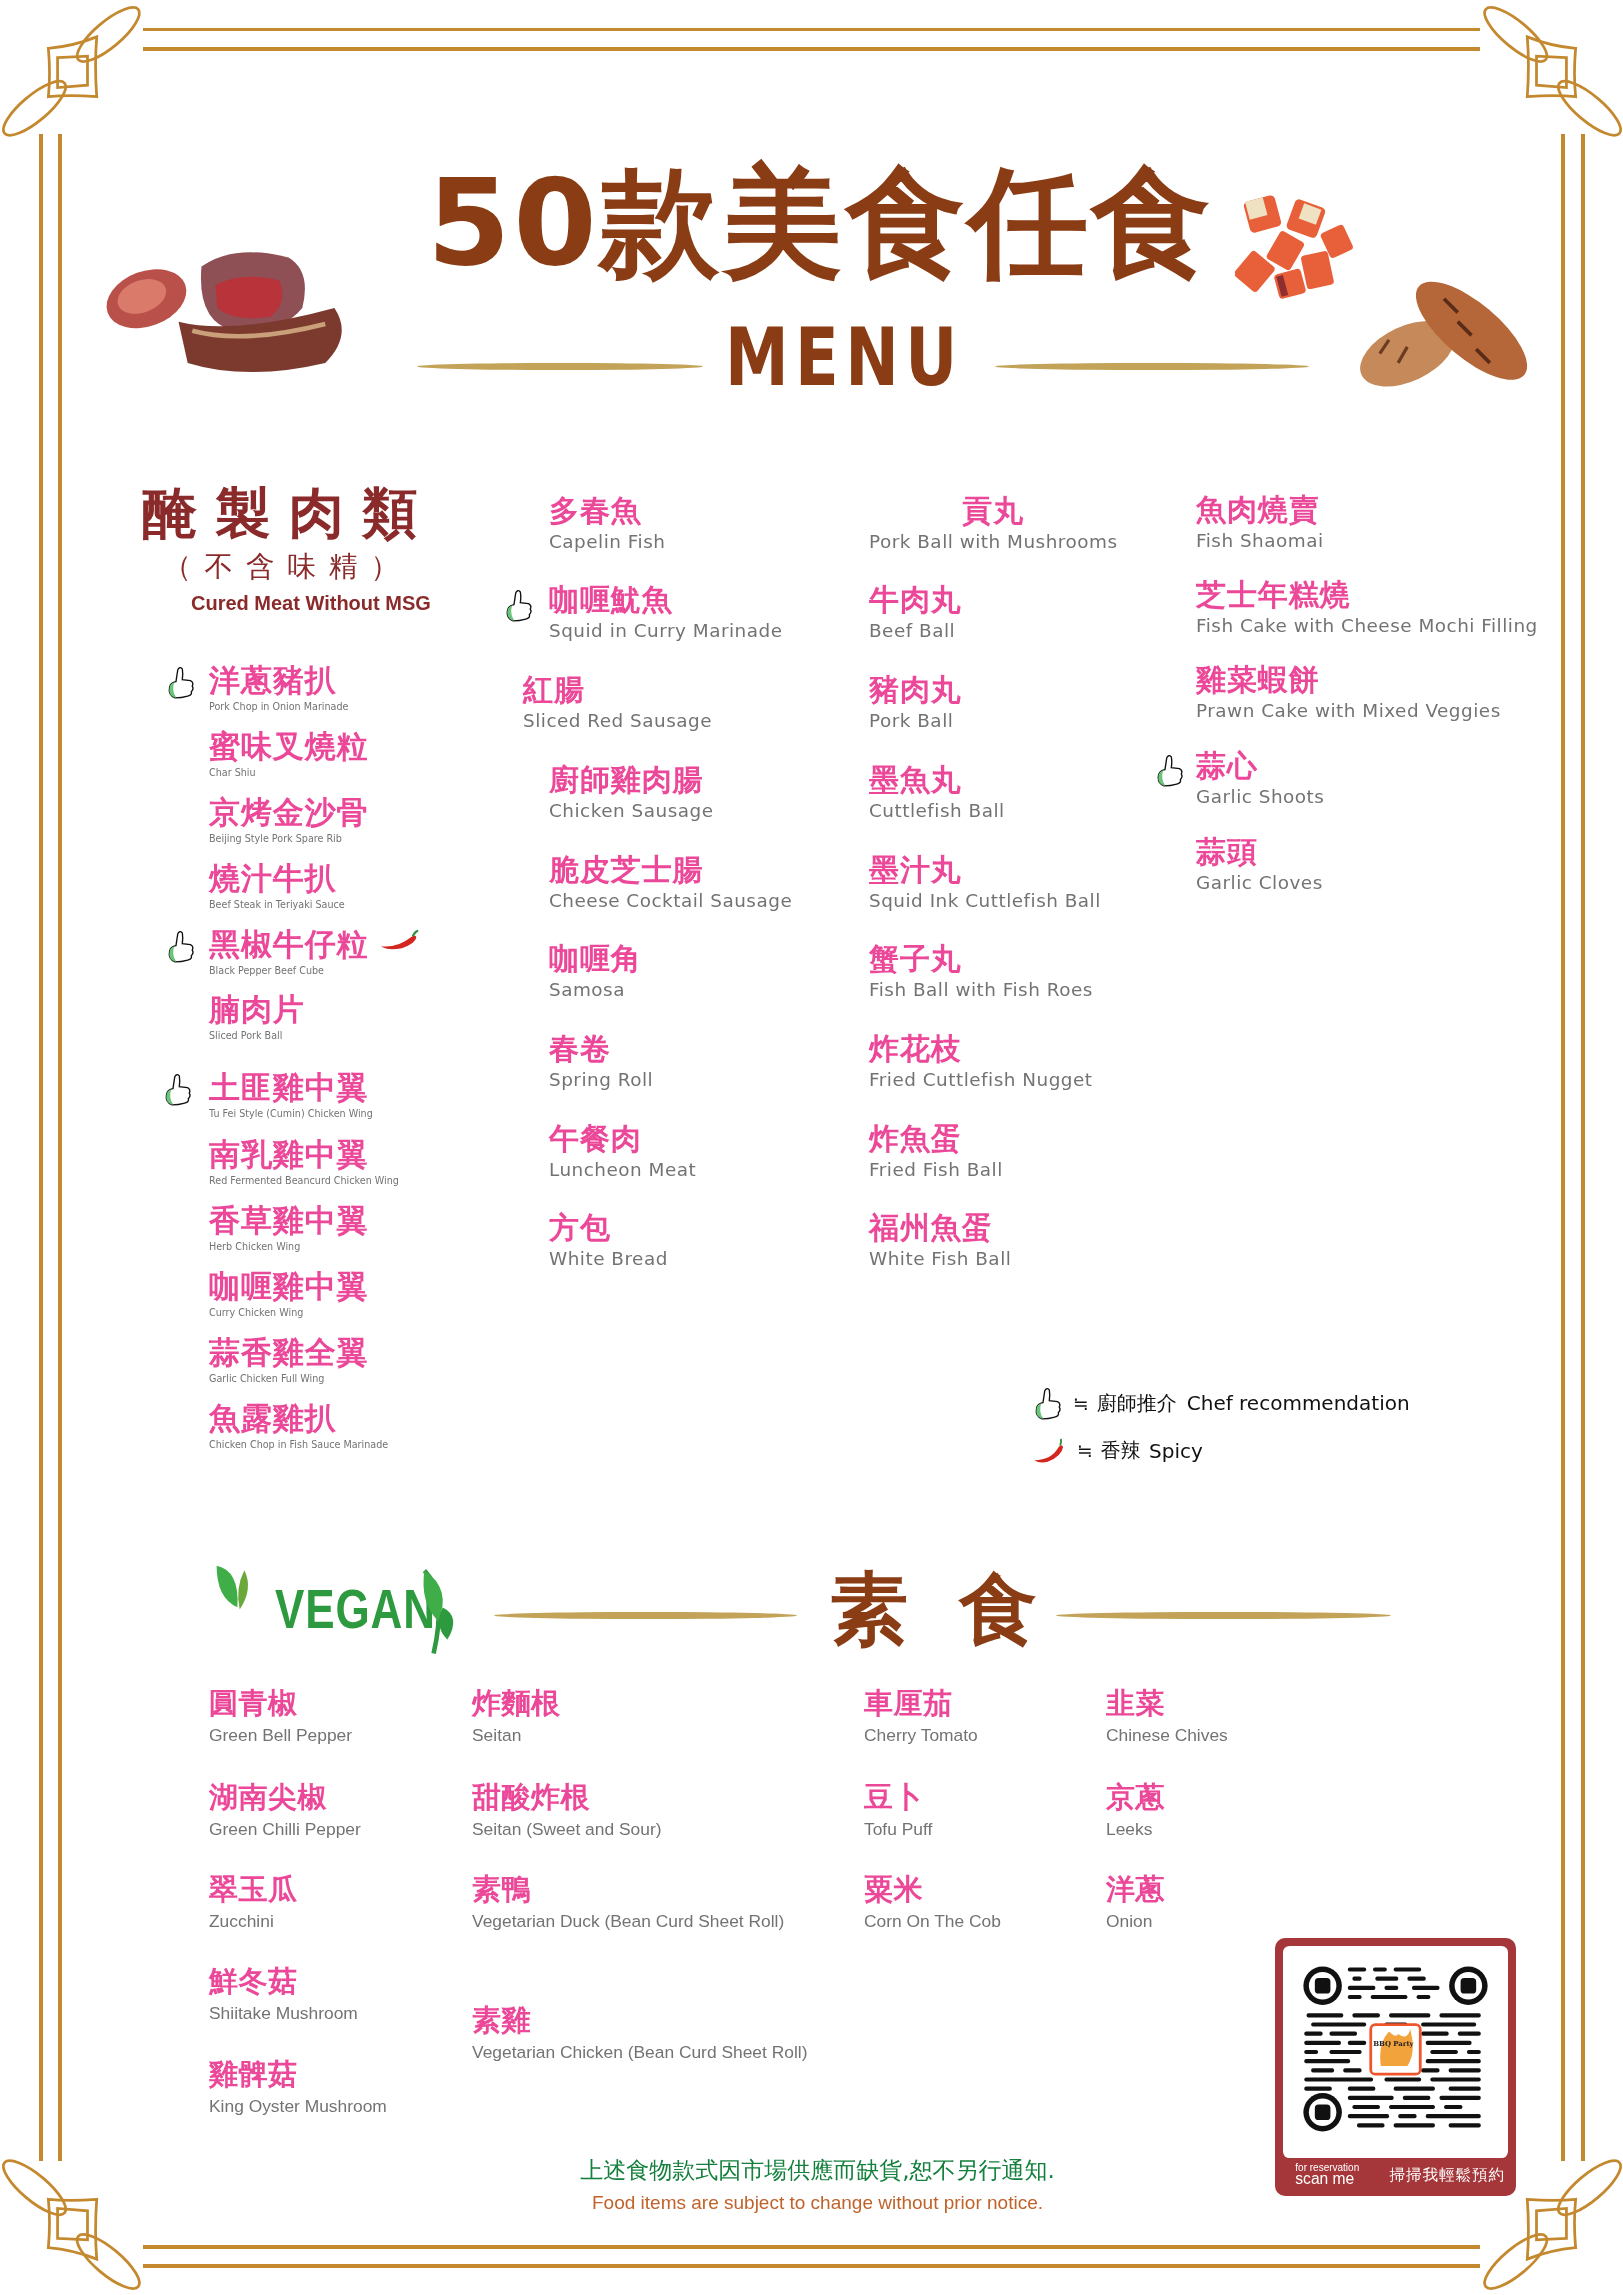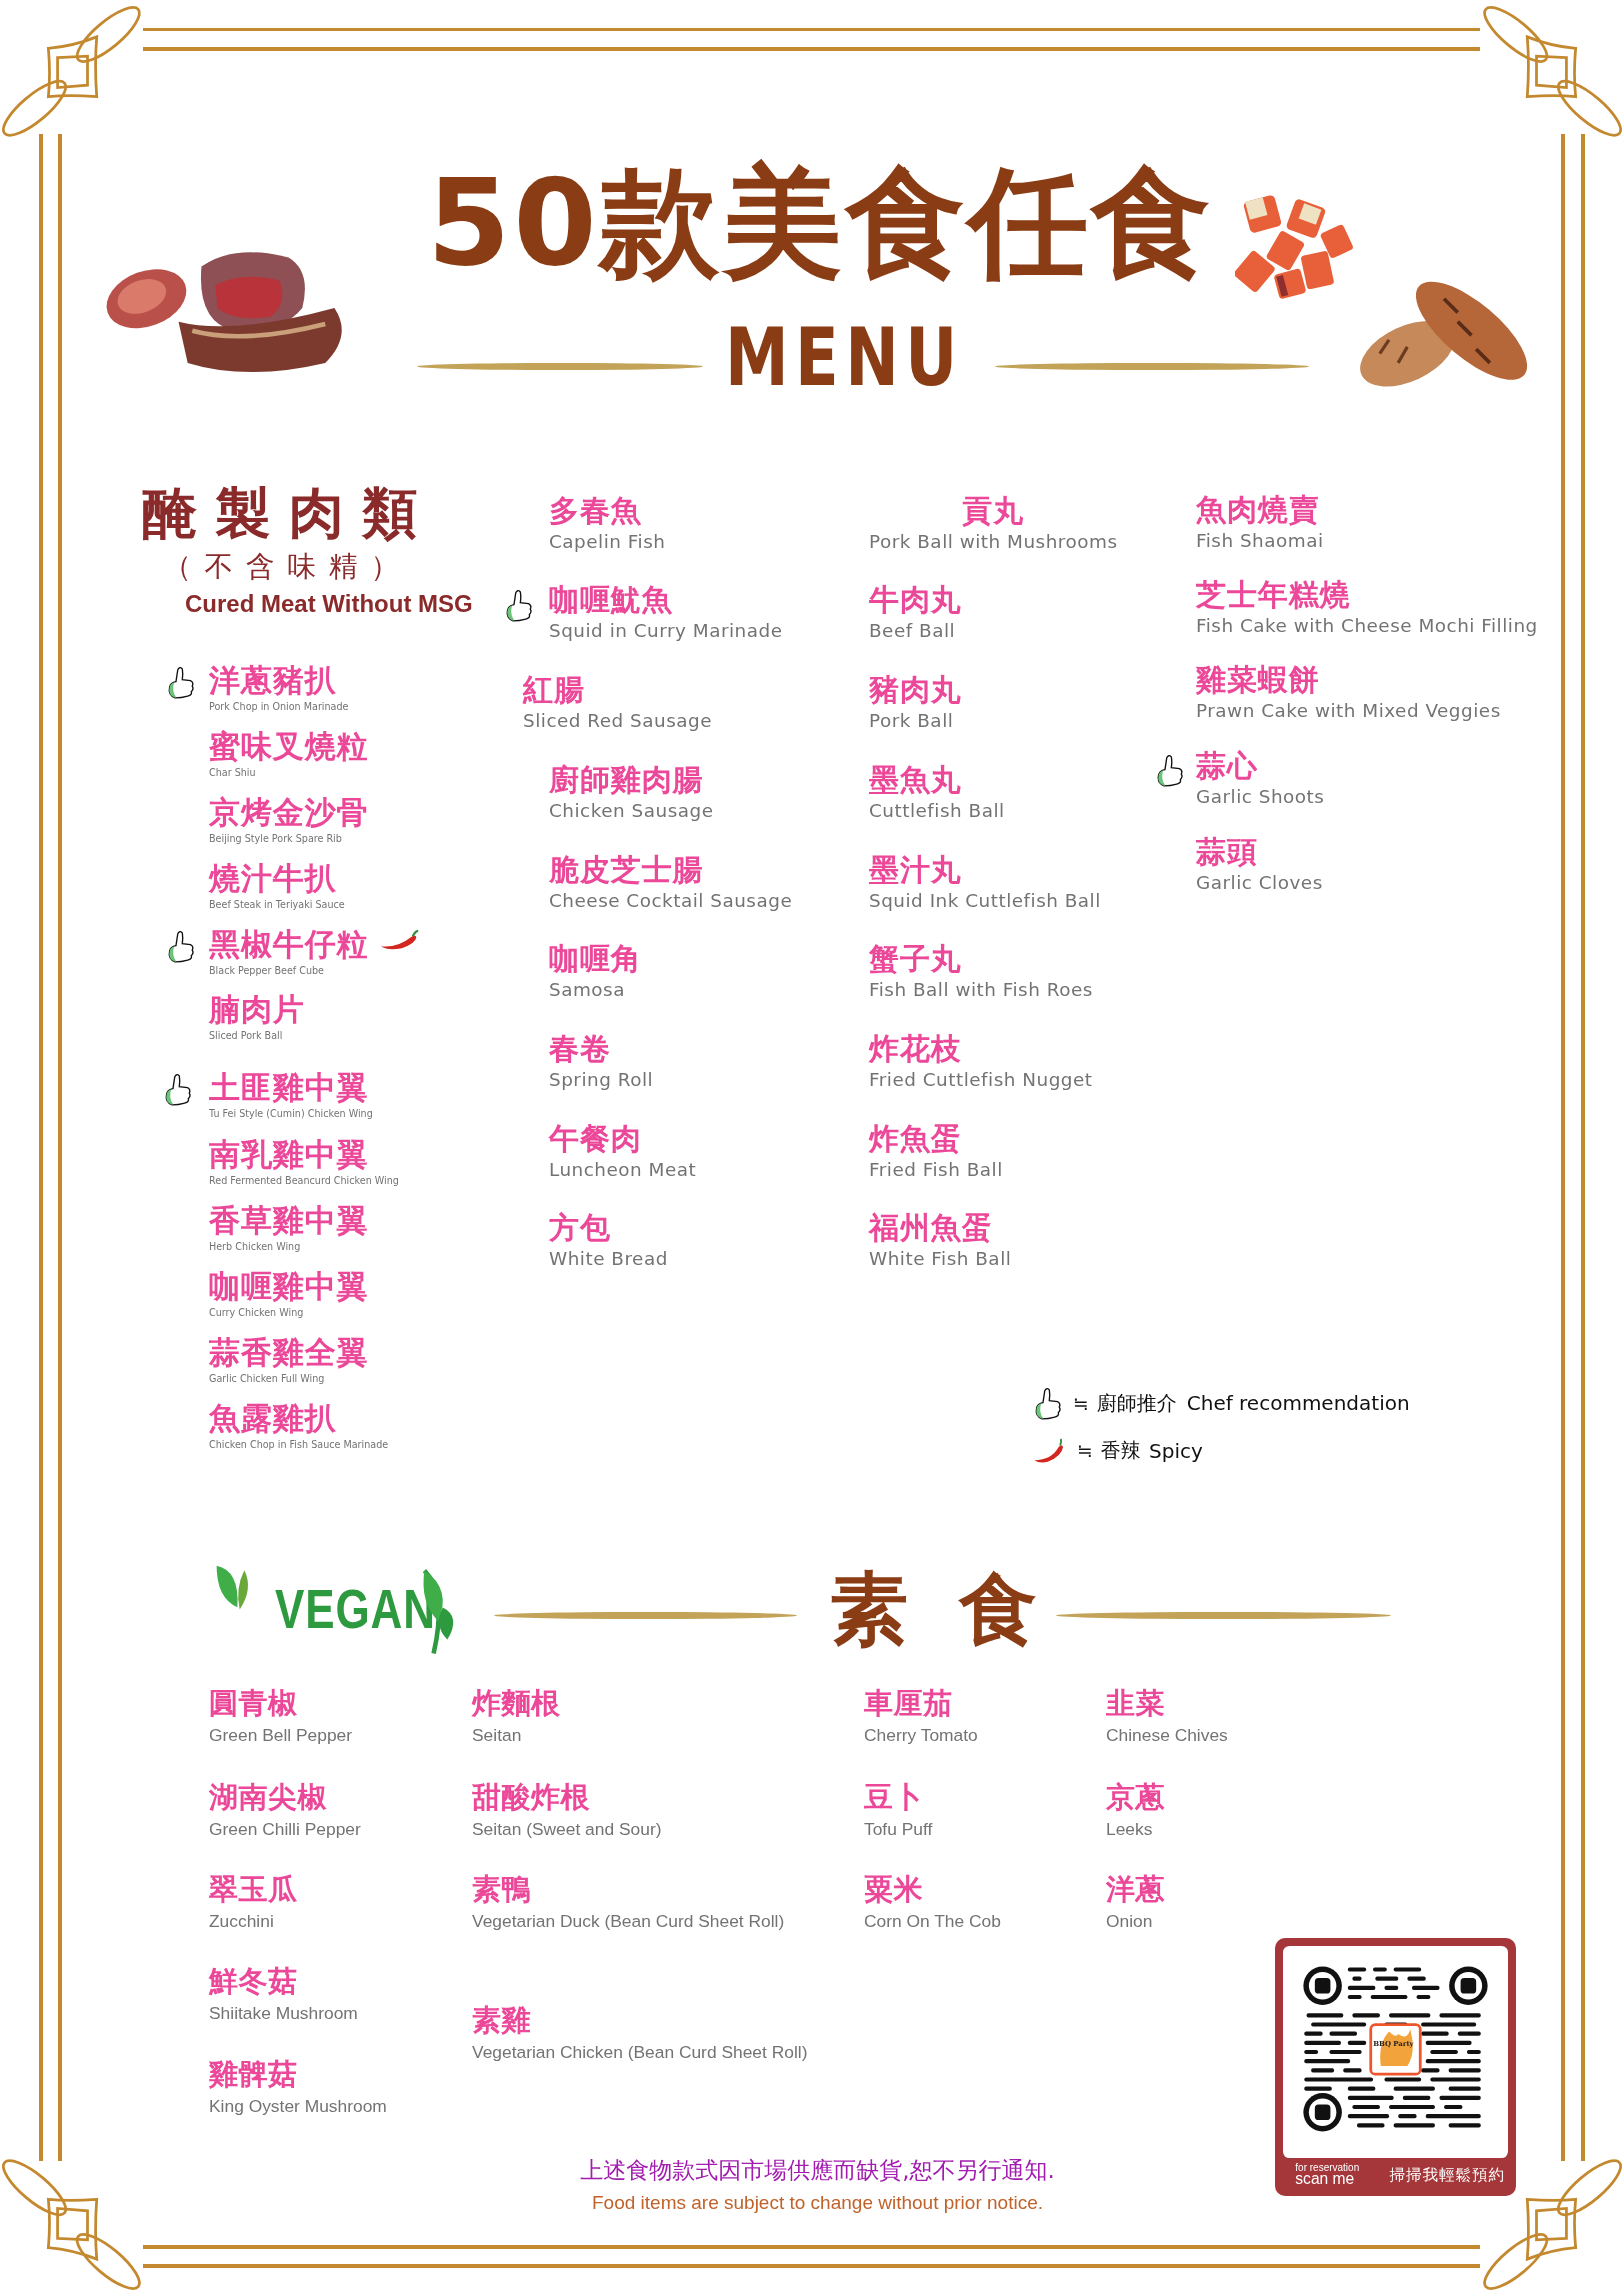--- a/index.html
+++ b/index.html
@@ -20,21 +20,21 @@
   .col1 .cn { font-size: 31px; letter-spacing: 0.9px; }
   .col1 .en { font-size: 9.6px; margin-top: 5.5px; }
   .colm .cn { font-size: 30px; letter-spacing: 0.9px; }
   .colm .en { font-size: 18.4px; margin-top: 5.5px; letter-spacing: 0.5px; }
   .vg .cn { font-size: 29px; letter-spacing: 0.5px; }
   .vg .en { font-size: 17.4px; margin-top: 8.3px; font-family: "Liberation Sans", sans-serif; }
   .thumb { position: absolute; width: 29px; height: 34px; }
   .chili { position: absolute; width: 41px; height: 23px; }
   .legend-row { position: absolute; display: flex; align-items: center; white-space: nowrap; font-size: 20px; color: #111; }
   .legend-row .sym { margin: 0 8.3px 0 11px; font-size: 18.4px; }
-  .footer-cn { color: #a21caf; font-size: 23px; white-space: nowrap; text-align: center; }
+  .footer-cn { color: #15803d; font-size: 23px; white-space: nowrap; text-align: center; }
   .footer-en { color: #c0622a; font-size: 19px; white-space: nowrap; text-align: center; font-family: "Liberation Sans", sans-serif; }
   .qr-card { position: absolute; background: #a5373a; border-radius: 10px; padding: 8.3px; }
   .qr-inner { background: #fff; border-radius: 6.4px; width: 100%; height: 212px; position: relative; }
   .qr-caption { display: flex; align-items: center; justify-content: space-between; color: #fff; padding: 4.6px 2.8px 0 12px; }
   .qr-cap-en { font-family: "Liberation Sans", sans-serif; line-height: 0.95; }
   .qr-cap-en .s1 { font-size: 10px; display: block; }
   .qr-cap-en .s2 { font-size: 15.6px; display: block; }
   .qr-cap-cn { font-size: 15.6px; letter-spacing: 0.9px; }
   .vegan-word { font-family: "Liberation Sans", sans-serif; font-weight: bold; color: #2e9a3f; font-size: 44px; letter-spacing: 0.9px; transform: scaleY(1.25); transform-origin: top left; }
   .veg-cn { color: #8a3d15; font-weight: bold; font-size: 78px; letter-spacing: 51px; white-space: nowrap; }
@@ -115,21 +115,21 @@
 </svg>
 <svg class="abs" style="left:1352px; top:262px; width:184px; height:133px;" viewBox="0 0 400 290">
   <ellipse cx="120" cy="200" rx="110" ry="60" fill="#c68a5a" transform="rotate(-25 120 200)"></ellipse>
   <ellipse cx="260" cy="150" rx="150" ry="60" fill="#b5673a" transform="rotate(40 260 150)"></ellipse>
   <path d="M200 80 L230 110 M230 130 L260 160 M270 190 L300 220" stroke="#5a2c18" stroke-width="8"></path>
   <path d="M60 200 L80 170 M100 220 L120 185" stroke="#6d3b22" stroke-width="7"></path>
 </svg>
 
 <div class="abs sec-head-cn" style="left:142px; top:483px; font-size:55px; line-height:60px;">醃製肉類</div>
 <div class="abs sec-sub-cn" style="left:163px; top:551px; font-size:28.5px; line-height:32px;">（不含味精）</div>
-<div class="abs sec-sub-en" style="left:185px; top:593px; font-size:24px; line-height:21px;">Cured Meat Without MSG</div>
+<div class="abs sec-sub-en" style="left:191px; top:593px; font-size:20px; line-height:21px;">Cured Meat Without MSG</div>
 
 <svg class="thumb" style="left:166px; top:665px;" viewBox="0 0 64 74">
     <path d="M20 72 Q4 66 8 48 Q10 38 22 36 L26 10 Q30 2 36 8 Q38 20 36 32 L54 34 Q62 38 58 46 Q62 52 56 58 Q58 66 48 68 Q34 72 20 72 Z" fill="#fff" stroke="#111" stroke-width="3"></path>
     <path d="M20 72 Q4 66 8 48 Q10 40 18 38 Q12 56 22 70 Z" fill="#6cc47a"></path>
   </svg>
 <svg class="thumb" style="left:166px; top:929px;" viewBox="0 0 64 74">
     <path d="M20 72 Q4 66 8 48 Q10 38 22 36 L26 10 Q30 2 36 8 Q38 20 36 32 L54 34 Q62 38 58 46 Q62 52 56 58 Q58 66 48 68 Q34 72 20 72 Z" fill="#fff" stroke="#111" stroke-width="3"></path>
     <path d="M20 72 Q4 66 8 48 Q10 40 18 38 Q12 56 22 70 Z" fill="#6cc47a"></path>
   </svg>
 <svg class="thumb" style="left:163px; top:1072px;" viewBox="0 0 64 74">

